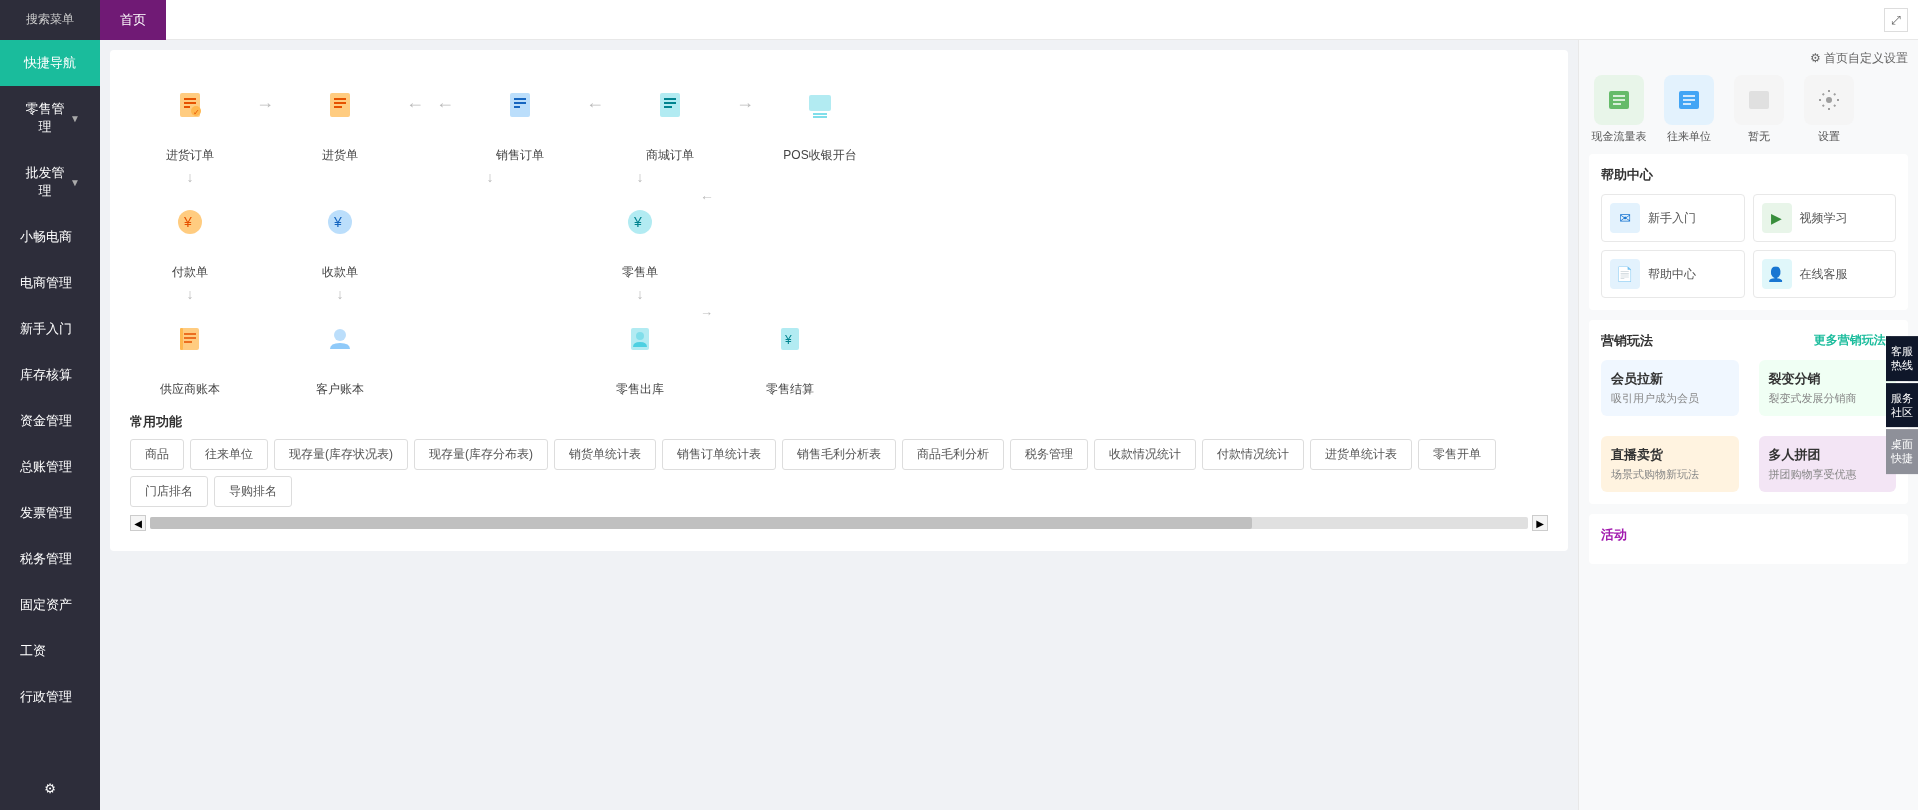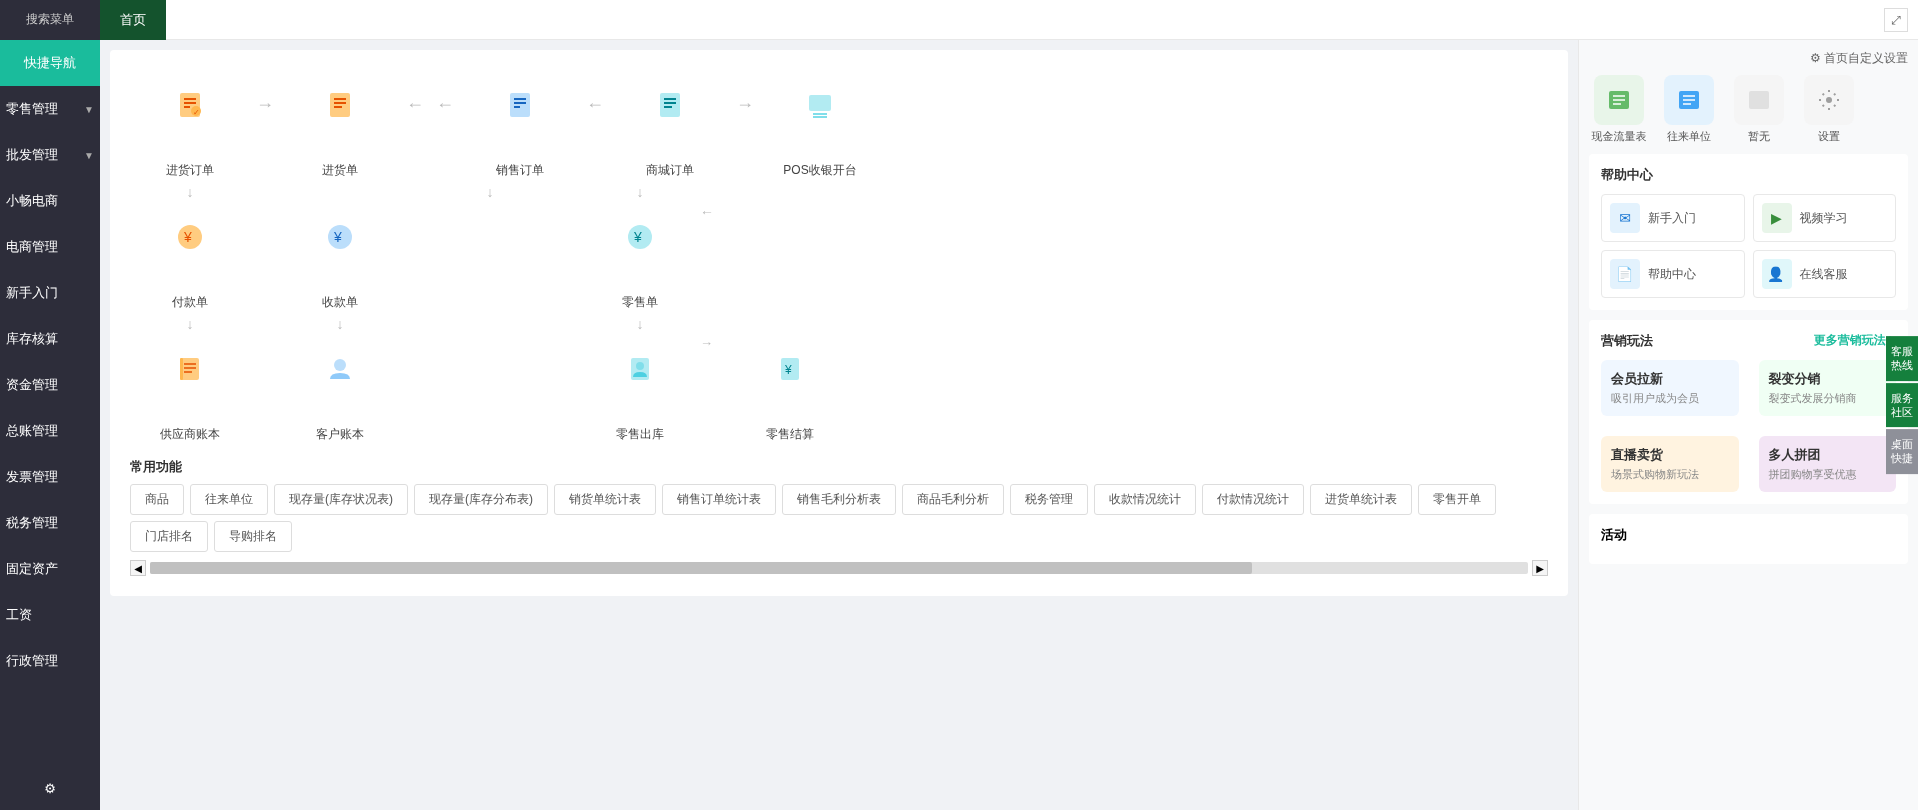--- a/index.html
+++ b/index.html
@@ -1,30 +1,30 @@
 <!DOCTYPE html>
 <html><head>
   <meta charset="utf-8">
   <style>
     * { box-sizing: border-box; margin: 0; padding: 0; }
     body { font-family: 'Microsoft YaHei', sans-serif; font-size: 13px; background: #f0f2f5; display: flex; flex-direction: column; height: 810px; overflow: hidden; }
 
     
     .top-bar { height: 40px; background: #fff; display: flex; align-items: center; border-bottom: 1px solid #e8e8e8; }
     .search-menu { width: 100px; height: 49px; background: #2d2d3a; color: #ccc; display: flex; align-items: center; justify-content: center; font-size: 12px; cursor: pointer; }
-    .tab-home { height: 40px; background: #14532d; color: #fff; padding: 0 20px; display: flex; align-items: center; font-size: 13px; cursor: pointer; }
+    .tab-home { height: 40px; background: #701a75; color: #fff; padding: 0 20px; display: flex; align-items: center; font-size: 13px; cursor: pointer; }
     .top-bar-right { margin-left: auto; padding-right: 10px; display: flex; align-items: center; gap: 5px; }
     .fullscreen-btn { width: 24px; height: 24px; border: 1px solid #ddd; display: flex; align-items: center; justify-content: center; cursor: pointer; color: #666; font-size: 12px; }
 
     
     .main { display: flex; flex: 1; overflow: hidden; }
 
     
     .sidebar { width: 100px; background: #2d2d3a; color: #fff; display: flex; flex-direction: column; overflow-y: auto; }
-    .sidebar-item { padding: 14px 6px; text-align: center; cursor: pointer; font-size: 13px; display: flex; align-items: center; justify-content: space-between; position: relative; }
+    .sidebar-item { padding: 14px 20px; text-align: center; cursor: pointer; font-size: 13px; display: flex; align-items: center; justify-content: space-between; position: relative; }
     .sidebar-item .arrow { font-size: 10px; color: #aaa; }
     .sidebar-bottom { margin-top: auto; padding: 14px 10px; text-align: center; cursor: pointer; }
 
     
     .content { flex: 1; display: flex; overflow: hidden; }
 
     
     .main-panel { flex: 1; padding: 10px; overflow-y: auto; background: #f0f2f5; }
 
     
@@ -69,35 +69,35 @@
     .help-label { font-size: 12px; color: #555; text-align: center; }
 
     
     .marketing-grid { display: grid; grid-template-columns: 1fr 1fr; gap: 20px; }
     .marketing-item { background: #f0f7ff; border-radius: 6px; padding: 10px; cursor: pointer; }
     .marketing-title { font-size: 13px; font-weight: bold; color: #333; margin-bottom: 3px; }
     .marketing-desc { font-size: 11px; color: #888; }
     .more-link { font-size: 12px; color: #1abc9c; cursor: pointer; }
 
     
-    .activities-title { font-size: 13px; font-weight: bold; color: #000000; margin-bottom: 8px; }
+    .activities-title { font-size: 13px; font-weight: bold; color: #a21caf; margin-bottom: 8px; }
 
     
     .float-btns { position: fixed; right: 0; top: 50%; transform: translateY(-50%); display: flex; flex-direction: column; gap: 2px; z-index: 100; }
-    .float-btn { width: 32px; padding: 8px 4px; background: #15803d; color: #fff; text-align: center; font-size: 11px; cursor: pointer; line-height: 1.3; }
+    .float-btn { width: 32px; padding: 8px 4px; background: #0f172a; color: #fff; text-align: center; font-size: 11px; cursor: pointer; line-height: 1.3; }
     .float-btn.gray2 { background: #8e9099; }
 
     .diagram-wrapper { position: relative; }
     .diagram-row1 { display: flex; align-items: flex-start; margin-bottom: 5px; }
     .diagram-row2 { display: flex; align-items: flex-start; margin-bottom: 5px; }
     .diagram-row3 { display: flex; align-items: flex-start; }
 
     .node { display: flex; flex-direction: column; align-items: center; width: 120px; }
     .node-circle { width: 70px; height: 70px; border-radius: 50%; display: flex; align-items: center; justify-content: center; font-size: 26px; }
-    .node-text { font-size: 12px; margin-top: 22px; color: #444; }
+    .node-text { font-size: 12px; margin-top: 7px; color: #444; }
     .arr-h { font-size: 18px; color: #bbb; margin-top: 22px; width: 30px; text-align: center; }
   </style>
 </head>
 <body>
 
 <div class="top-bar">
   <div class="search-menu">搜索菜单</div>
   <div class="tab-home">首页</div>
   <div class="top-bar-right">
     <div class="fullscreen-btn">⤢</div>

